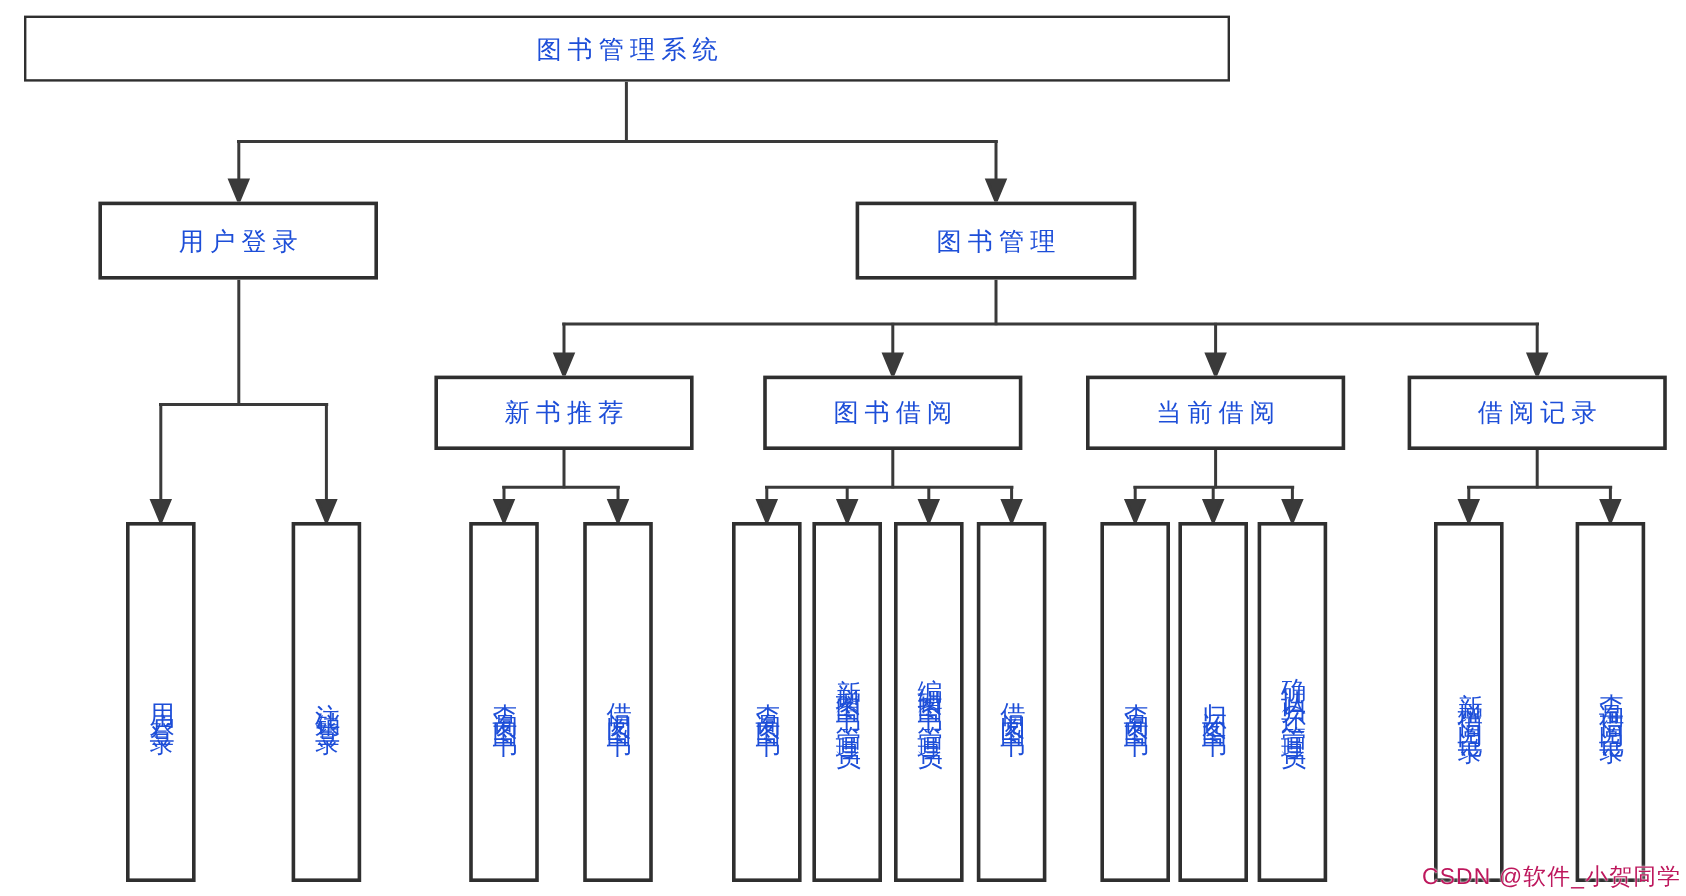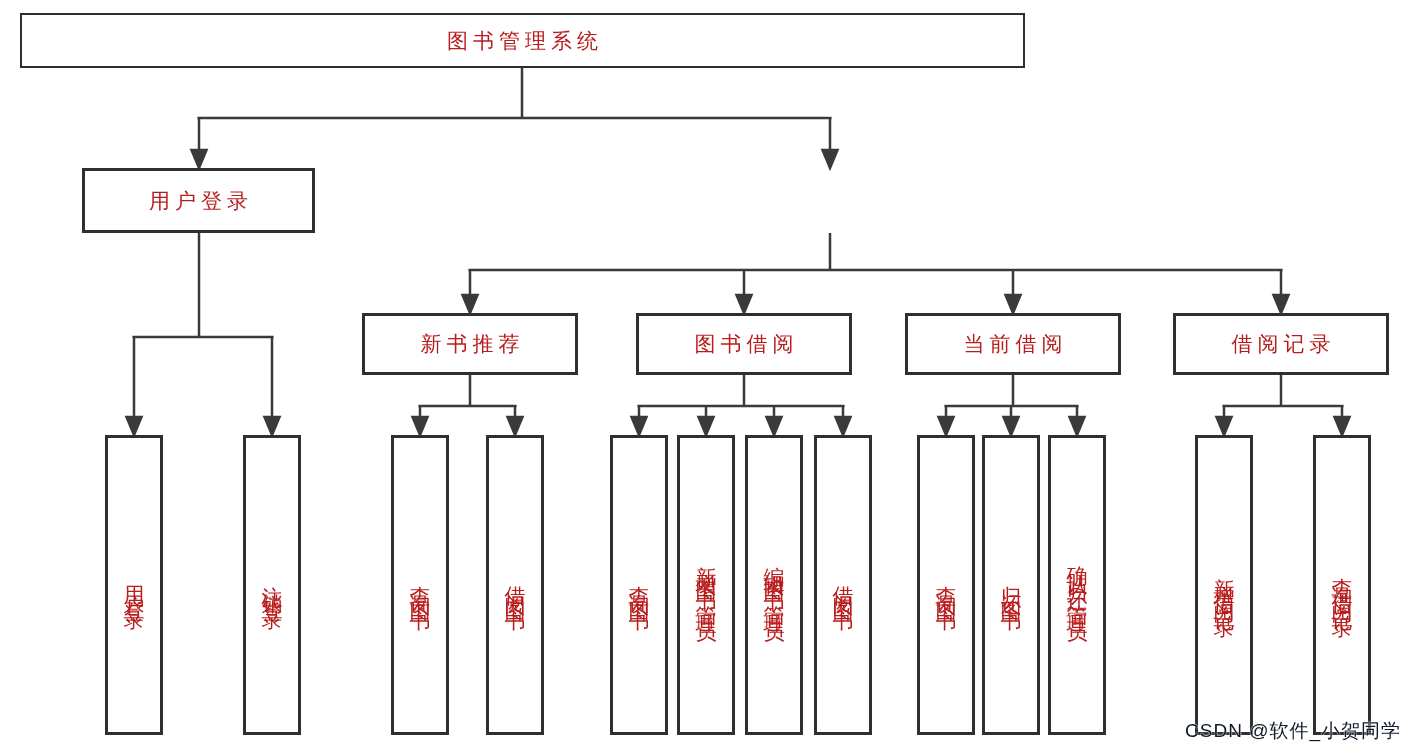--- a/index.html
+++ b/index.html
@@ -23,21 +23,21 @@
     pointer-events: none;
   }
   .node {
     position: absolute;
     box-sizing: border-box;
     border: 3px solid #2f2f2f;
     background: #ffffff;
     display: flex;
     align-items: center;
     justify-content: center;
-    color: #b91c1c;
+    color: #1d4ed8;
   }
   .node.root {
     border-width: 2px;
   }
   .node.h span {
     font-size: 21px;
     letter-spacing: 5px;
     text-indent: 5px; 
     white-space: nowrap;
   }
@@ -46,21 +46,21 @@
     text-orientation: mixed;
     font-size: 21px;
     letter-spacing: 8px;
     white-space: nowrap;
   }
   #watermark {
     position: absolute;
     right: 4px;
     bottom: 3px;
     font-size: 19px;
-    color: #0f172a;
+    color: #be185d;
     text-shadow: 0 0 2px #ffffff, 0 0 1px #ffffff;
     letter-spacing: 1px;
     z-index: 5;
     white-space: nowrap;
   }
 </style>
 </head>
 <body>
 
 <div id="canvas">
@@ -143,20 +143,23 @@
     </g>
   </svg>
 
   <div class="node h root" style="left:20px; top:13px; width:1005px; height:55px;">
     <span>图书管理系统</span>
   </div>
 
   <div class="node h" style="left:82px; top:168px; width:233px; height:65px;">
     <span>用户登录</span>
   </div>
+  <div class="node h" style="left:713px; top:168px; width:234px; height:65px;">
+    <span>图书管理</span>
+  </div>
 
   <div class="node h" style="left:362px; top:313px; width:216px; height:62px;font-family:Liberation Serif, serif;">
     <span>新书推荐</span>
   </div>
   <div class="node h" style="left:905px; top:313px; width:216px; height:62px;">
     <span>当前借阅</span>
   </div>
   <div class="node h" style="left:636px; top:313px; width:216px; height:62px;">
     <span>图书借阅</span>
   </div>

